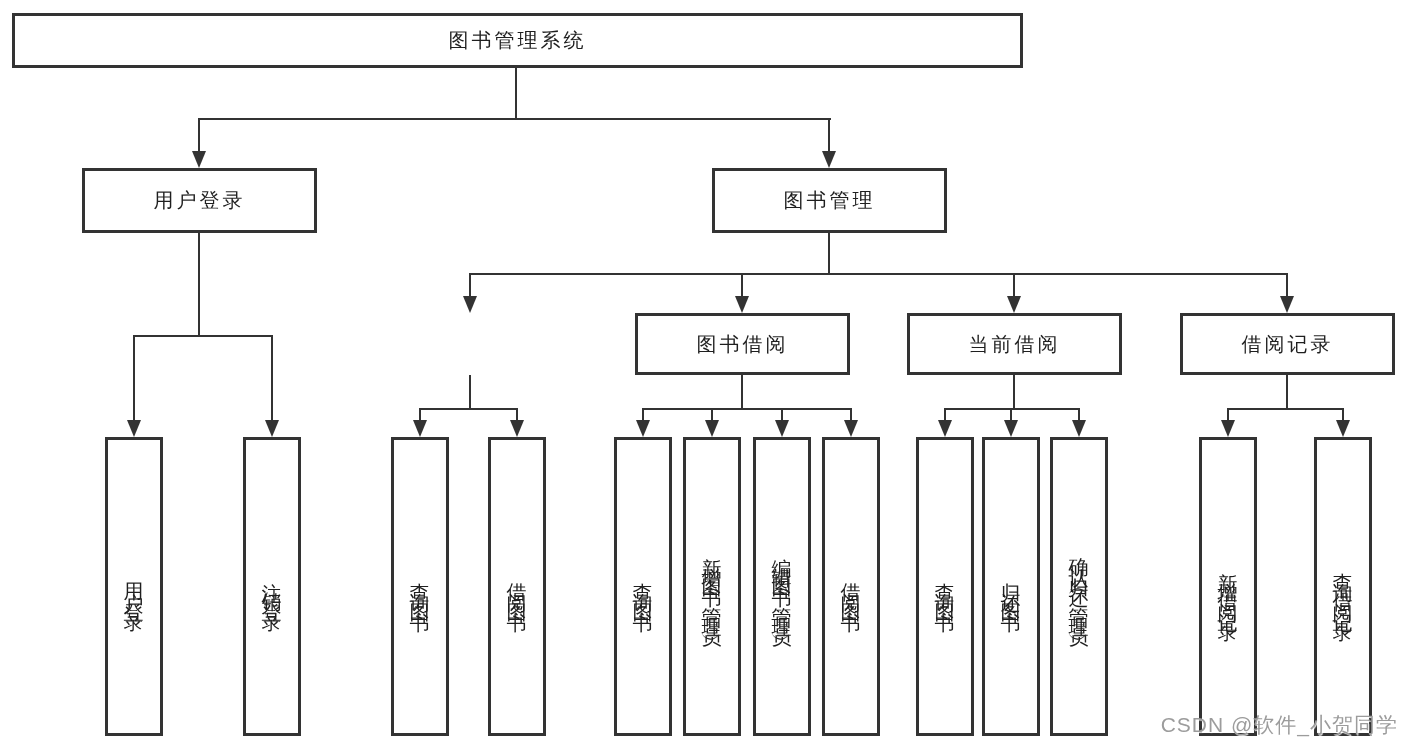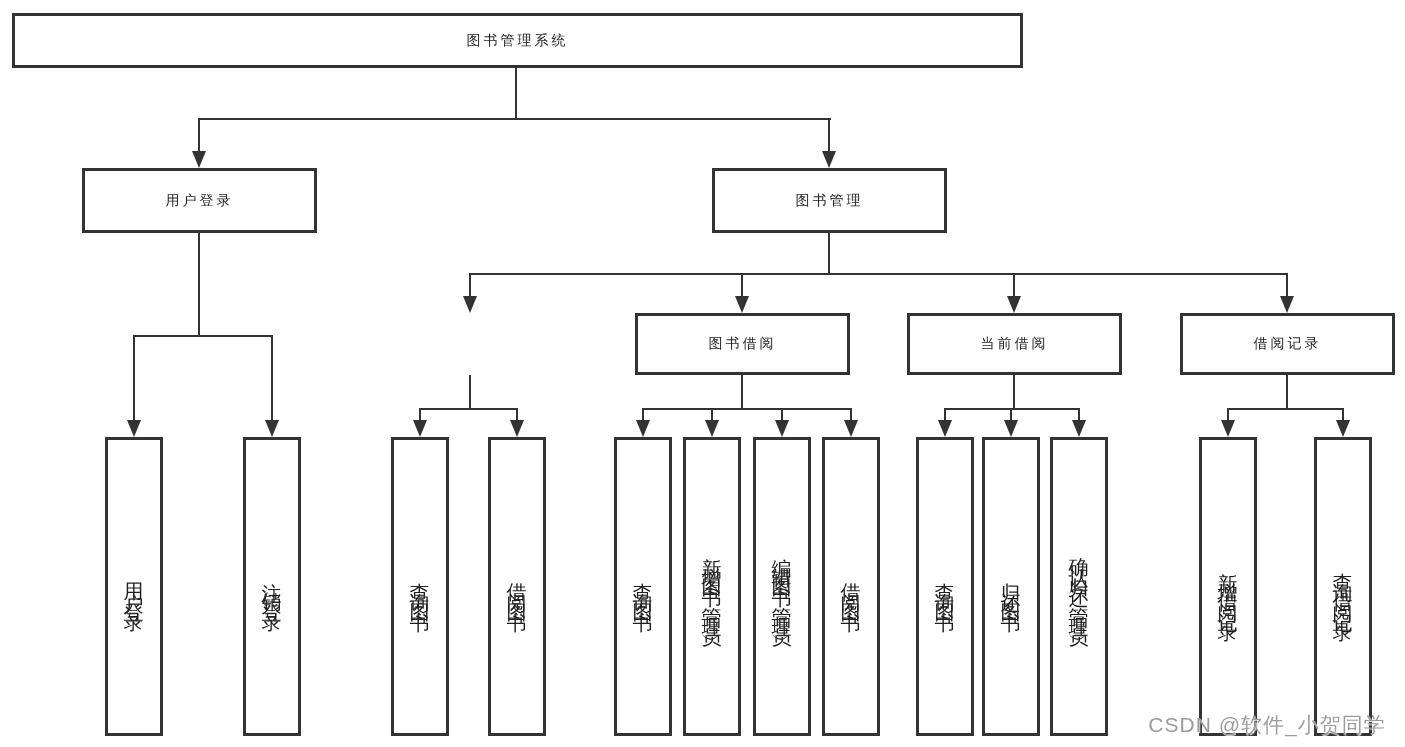--- a/index.html
+++ b/index.html
@@ -6,33 +6,33 @@
   .canvas {
     position:relative; width:1405px; height:747px; background:#ffffff;
     font-family:"Liberation Sans","DejaVu Sans",sans-serif; overflow:hidden;
     color:var(--text,#1f1f1f);
   }
   .box {
     position:absolute; box-sizing:border-box; background:#ffffff;
     border:3px solid var(--border,#333333);
     display:flex; align-items:center; justify-content:center;
   }
-  .hlabel { font-size:14px; letter-spacing:3px; white-space:nowrap; }
+  .hlabel { font-size:20px; letter-spacing:3px; white-space:nowrap; }
   .vtext  {
     writing-mode:vertical-rl; text-orientation:mixed;
     font-size:20px; letter-spacing:10px; line-height:1; white-space:nowrap;
   }
   .line { position:absolute; background:var(--line,#333333); }
   .ah {
     position:absolute; width:0; height:0;
     border-left:7px solid transparent; border-right:7px solid transparent;
     border-top:17px solid var(--line,#333333);
   }
   .wm {
-    position:absolute; left:1136px; top:711px; width:262px; text-align:center;
+    position:absolute; left:1136px; top:711px; width:262px; text-align:right;
     font-size:21px; letter-spacing:1px; white-space:nowrap;
     color:var(--wm,#9c9c9c); z-index:5;
     text-shadow:1px 1px 1px rgba(255,255,255,0.9);
   }
 </style>
 </head>
 <body>
 
 <div class="canvas">
 

